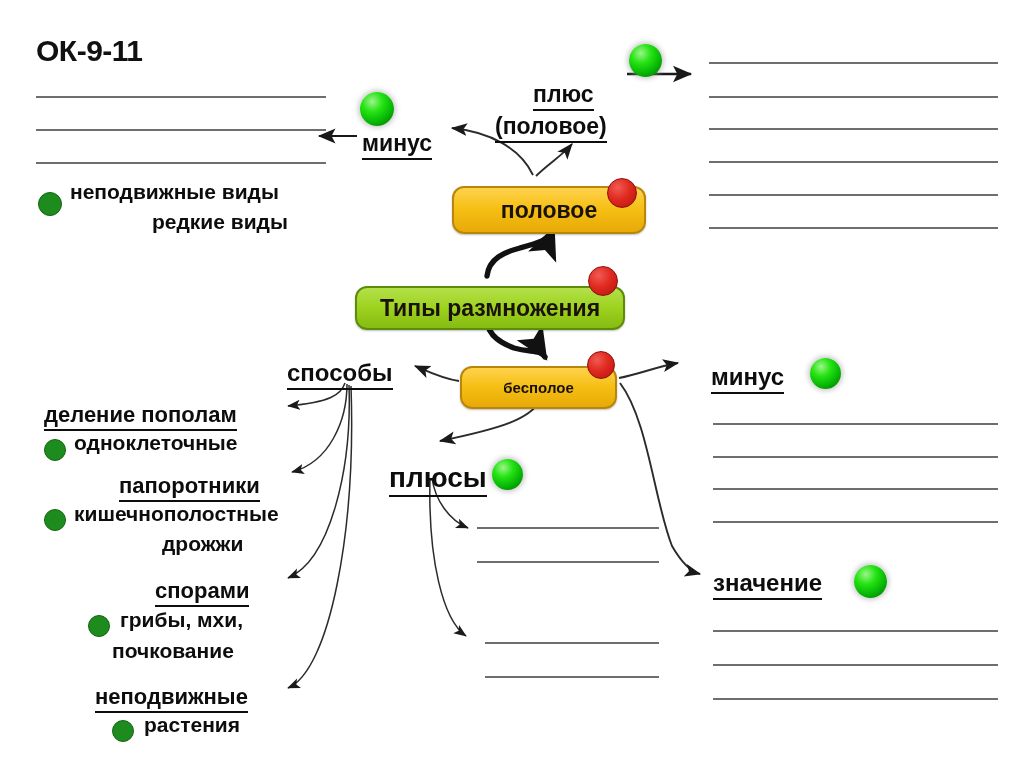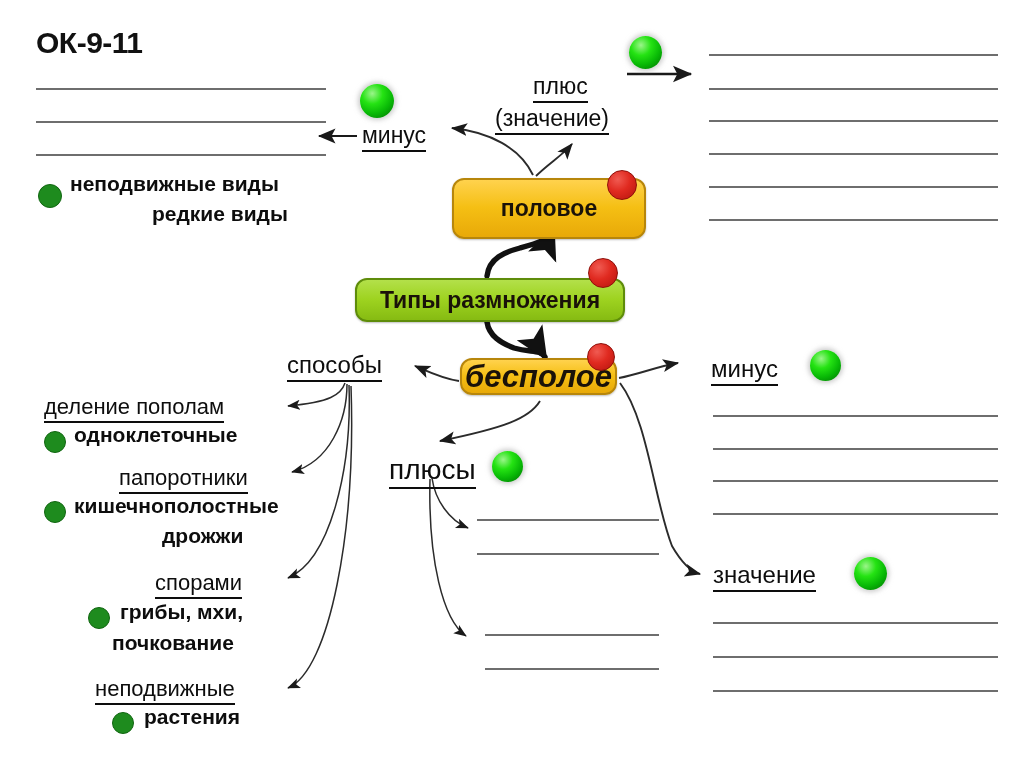--- a/index.html
+++ b/index.html
@@ -18,21 +18,21 @@
     overflow: hidden;
   }
   #svg-layer {
     position: absolute;
     left: 0;
     top: 0;
     width: 1029px;
     height: 767px;
     pointer-events: none;
   }
-  .abs { position: absolute; }
+  .abs { position: absolute; margin-top: 8px; }
 
   
   .title {
     left: 36px;
     top: 26px;
     font-size: 30px;
     font-weight: bold;
     color: #111111;
     letter-spacing: -0.5px;
   }
@@ -85,21 +85,21 @@
     border: 1px solid #116611;
   }
 
   
   .lbl {
     font-weight: bold;
     color: #0d0d0d;
     white-space: nowrap;
   }
   .lbl-u {
-    font-weight: normal;
+    font-weight: bold;
     color: #0d0d0d;
     white-space: nowrap;
     border-bottom: 2px solid #0d0d0d;
     padding-bottom: 1px;
   }
 </style>
 </head>
 <body>
 
 <div id="stage">
@@ -157,37 +157,37 @@
   <div class="abs rule" style="left:709px; top:120px; width:289px;"></div>
   <div class="abs rule" style="left:709px; top:153px; width:289px;"></div>
   <div class="abs rule" style="left:709px; top:186px; width:289px;"></div>
   <div class="abs rule" style="left:709px; top:219px; width:289px;"></div>
 
   <div class="abs sphere" style="left:360px; top:84px; width:34px; height:34px;"></div>
   <div class="abs lbl-u" style="left:362px; top:122px; font-size:23px;">минус</div>
 
   <div class="abs sphere" style="left:629px; top:36px; width:33px; height:33px;"></div>
   <div class="abs lbl-u" style="left:533px; top:73px; font-size:23px;">плюс</div>
-  <div class="abs lbl-u" style="left:495px; top:105px; font-size:23px;">(значение)</div>
+  <div class="abs lbl-u" style="left:495px; top:105px; font-size:23px;">(половое)</div>
 
   <div class="abs bullet" style="left:38px; top:184px; width:22px; height:22px;"></div>
   <div class="abs lbl" style="left:70px; top:172px; font-size:21px;">неподвижные виды</div>
   <div class="abs lbl" style="left:152px; top:202px; font-size:21px;">редкие виды</div>
 
-  <div class="abs node node-yellow" style="left:452px; top:178px; width:194px; height:61px; font-size:23px;">
+  <div class="abs node node-yellow" style="left:452px; top:178px; width:194px; height:48px; font-size:23px;">
     <span>половое</span>
   </div>
   <div class="abs red-dot" style="left:607px; top:170px; width:28px; height:28px;"></div>
 
   <div class="abs node node-green" style="left:355px; top:278px; width:270px; height:44px; font-size:23px;">
     <span>Типы размножения</span>
   </div>
   <div class="abs red-dot" style="left:588px; top:258px; width:28px; height:28px;"></div>
 
-  <div class="abs node node-yellow" style="left:460px; top:358px; width:157px; height:37px; font-size:31px;font-style:italic;">
+  <div class="abs node node-yellow" style="left:460px; top:358px; width:157px; height:43px; font-size:15px;">
     <span>бесполое</span>
   </div>
   <div class="abs red-dot" style="left:587px; top:343px; width:26px; height:26px;"></div>
 
   <div class="abs lbl-u" style="left:287px; top:351px; font-size:24px;">способы</div>
 
   <div class="abs lbl-u" style="left:44px; top:394px; font-size:22px;">деление пополам</div>
   <div class="abs bullet" style="left:44px; top:431px; width:20px; height:20px;"></div>
   <div class="abs lbl" style="left:74px; top:423px; font-size:21px;">одноклеточные</div>
 

